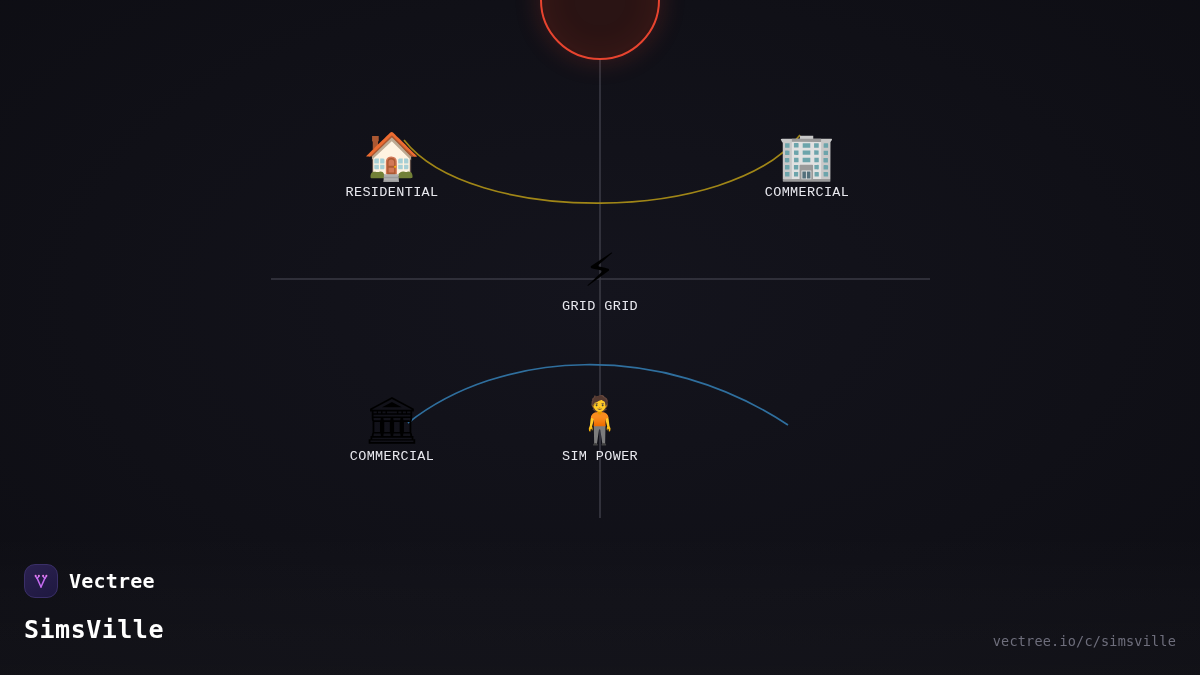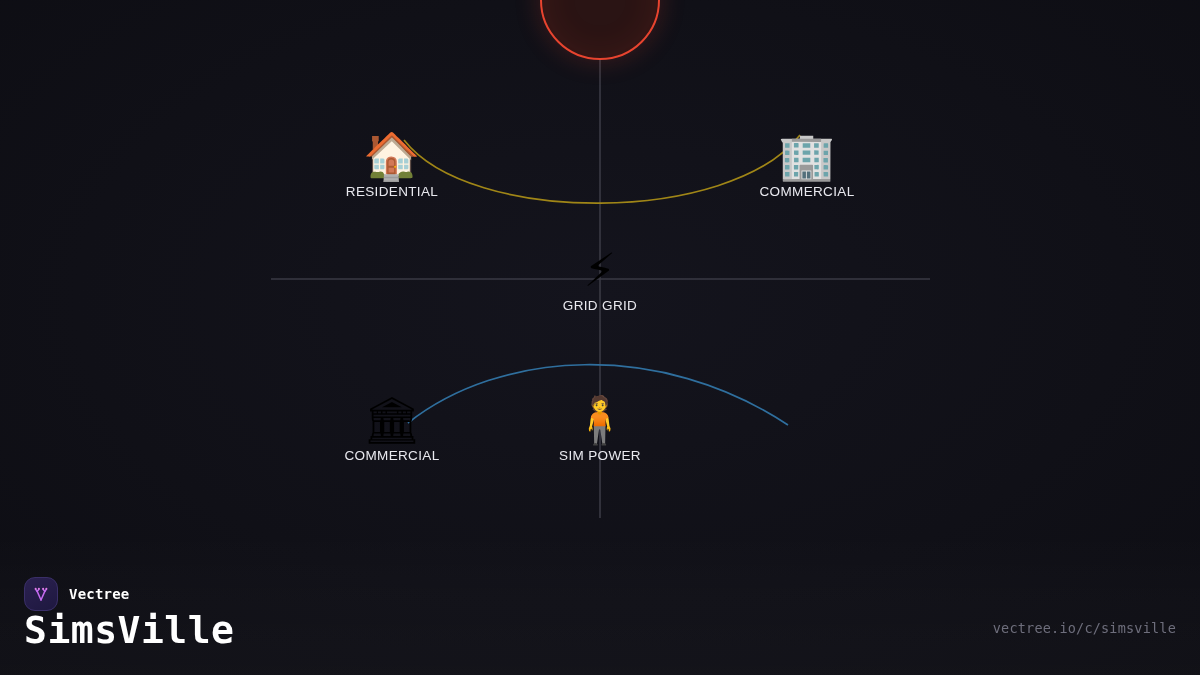--- a/index.html
+++ b/index.html
@@ -35,21 +35,21 @@
     font-family:"DejaVu Sans", sans-serif;
     font-size:46px;
     line-height:52px;
     display:block;
   }
   .node .label {
     margin-top:8px;
     font-size:13.5px;
     letter-spacing:0.35px;
     color:#e9e9ef;
-    font-family:Liberation Sans, sans-serif;
+    font-family:Liberation Mono, monospace;
     white-space:nowrap;
   }
 
   
   #root-node {
     position:absolute;
     left:600px; top:-60px;
     width:120px; height:120px;
     margin-left:-60px;
     border-radius:50%;
@@ -67,32 +67,33 @@
   #brand-row { display:flex; align-items:center; gap:11px; }
   #brand-logo {
     width:34px; height:34px; border-radius:11px;
     background:linear-gradient(150deg,#2b2150 0%, #241c47 55%, #1e1840 100%);
     border:1px solid #3a2f68;
     display:flex; align-items:center; justify-content:center;
     flex:0 0 auto;
   }
   #brand-name {
     font-family:"DejaVu Sans Mono", monospace;
-    font-size:14px; font-weight:bold;
+    font-size:20px; font-weight:bold;
     color:#ffffff; letter-spacing:0.2px;
   }
   #project-title {
+    margin-top:13px;
     font-family:"DejaVu Sans Mono", monospace;
-    font-size:38px; font-weight:bold;
+    font-size:25px; font-weight:bold;
     color:#ffffff;
     letter-spacing:0.5px;
     line-height:38px;
   }
   #footer-url {
-    position:absolute; right:24px; bottom:39px;
+    position:absolute; right:24px; bottom:26px;
     font-family:"DejaVu Sans Mono", monospace;
     font-size:13.5px;
     color:#6e6e7c;
     letter-spacing:0.2px;
   }
 </style>
 </head>
 <body>
 
 <div id="stage">

